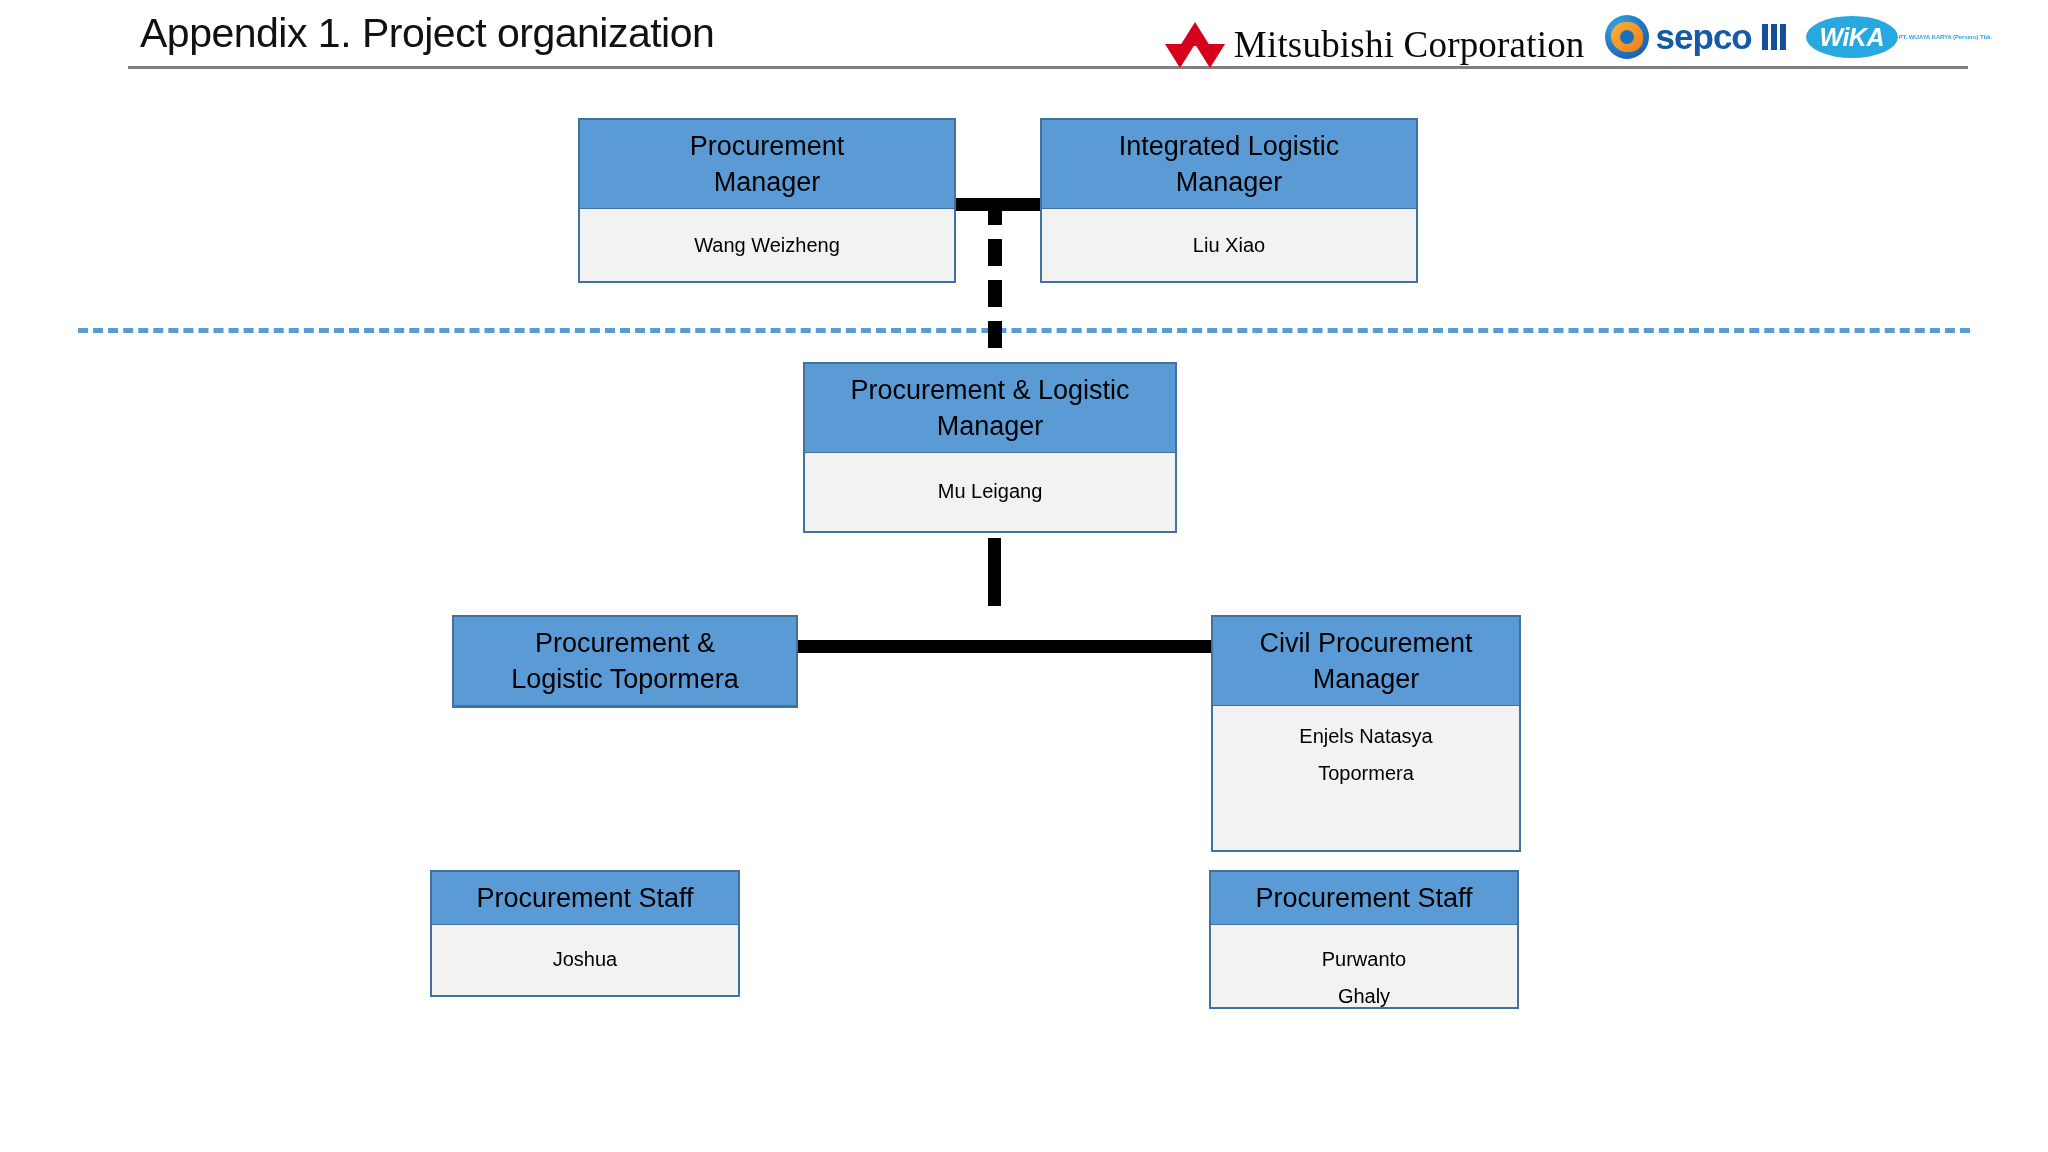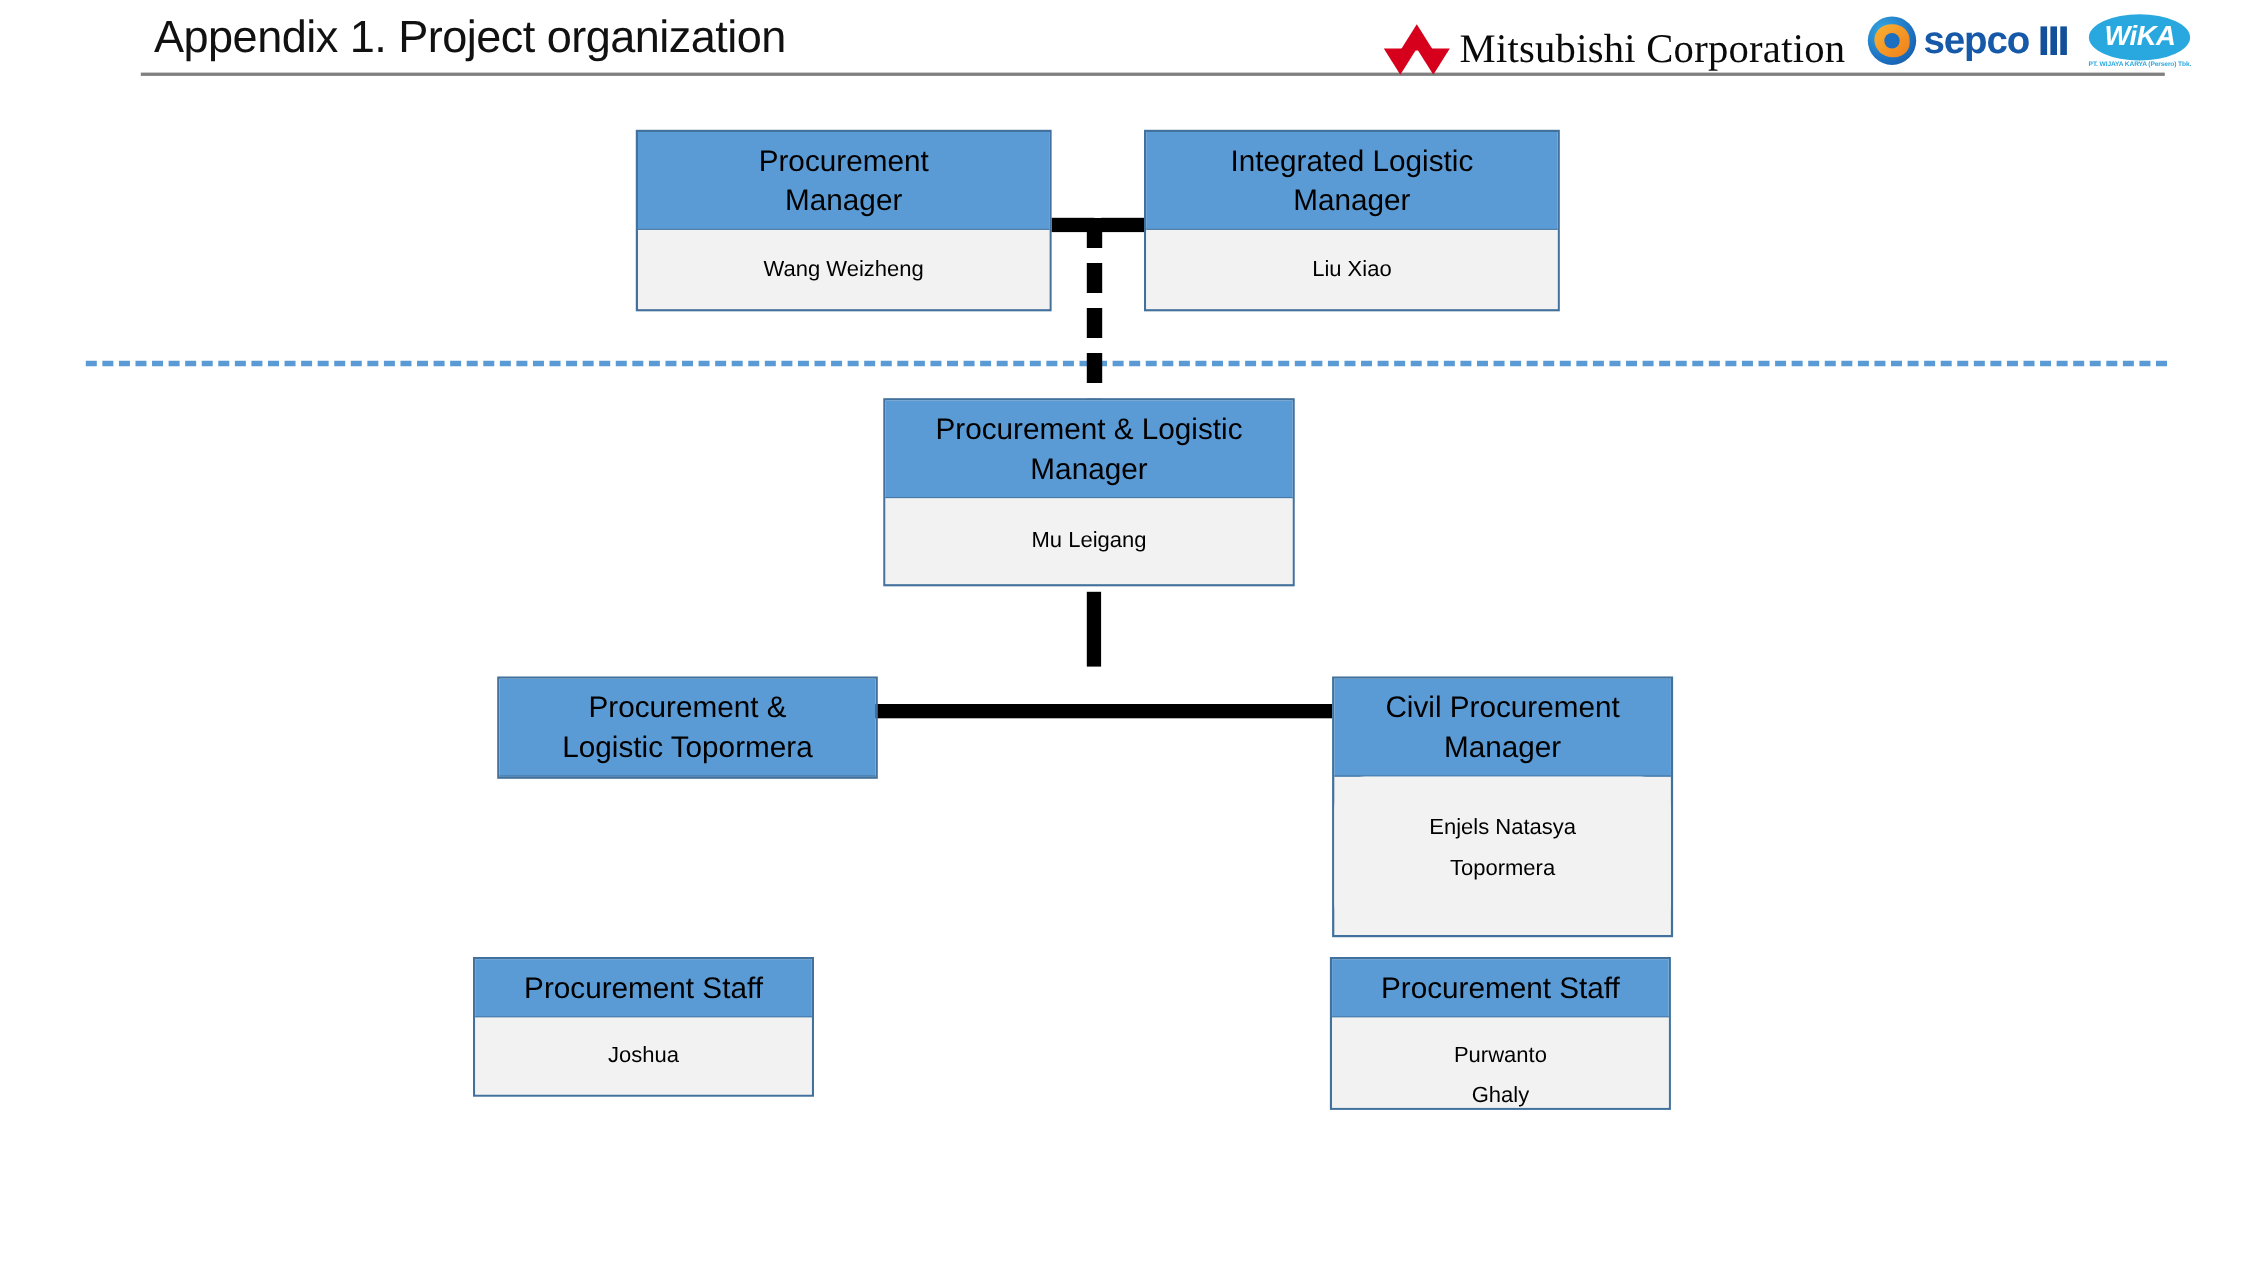--- a/index.html
+++ b/index.html
@@ -132,21 +132,21 @@
     margin-left: 3px;
   }
   .sepco-bars i {
     display: block;
     width: 6px;
     height: 26px;
     background: #14509A;
   }
   
   #logo-wika {
-    flex-direction: column;
+    flex-direction: row;
     align-items: center;
     justify-content: center;
     gap: 1px;
   }
   .wika-badge {
     width: 92px;
     height: 42px;
     border-radius: 46px / 21px;
     background: #29A8E0;
     color: #ffffff;
@@ -209,21 +209,21 @@
   #node-procurement-manager      { left: 578px;  top: 38px;  width: 378px; }
   #node-integrated-logistic-mgr  { left: 1040px; top: 38px;  width: 378px; }
   #node-proc-logistic-manager    { left: 803px;  top: 282px; width: 374px; }
   #node-proc-logistic-engineer   { left: 452px;  top: 535px; width: 346px; }
   #node-civil-procurement-mgr    { left: 1211px; top: 535px; width: 310px; }
   #node-staff-left               { left: 430px;  top: 790px; width: 310px; }
   #node-staff-right              { left: 1209px; top: 790px; width: 310px; }
 
   
   #node-proc-logistic-engineer .node-name { height: 144px; padding-top: 28px; }
-  #node-civil-procurement-mgr  .node-name { height: 144px; padding-top: 28px; border-radius: 28px; }
+  #node-civil-procurement-mgr  .node-name { height: 144px; padding-top: 12px; }
   #node-staff-left  .node-name { height: 70px; padding-top: 16px; }
   #node-staff-right .node-name { height: 82px; padding-top: 16px; }
   #node-procurement-manager .node-name     { height: 72px; padding-top: 18px; }
   #node-integrated-logistic-mgr .node-name { height: 72px; padding-top: 18px; }
   #node-proc-logistic-manager .node-name   { height: 78px; padding-top: 20px; }
 
   
   .conn { position: absolute; z-index: 2; }
 
   

